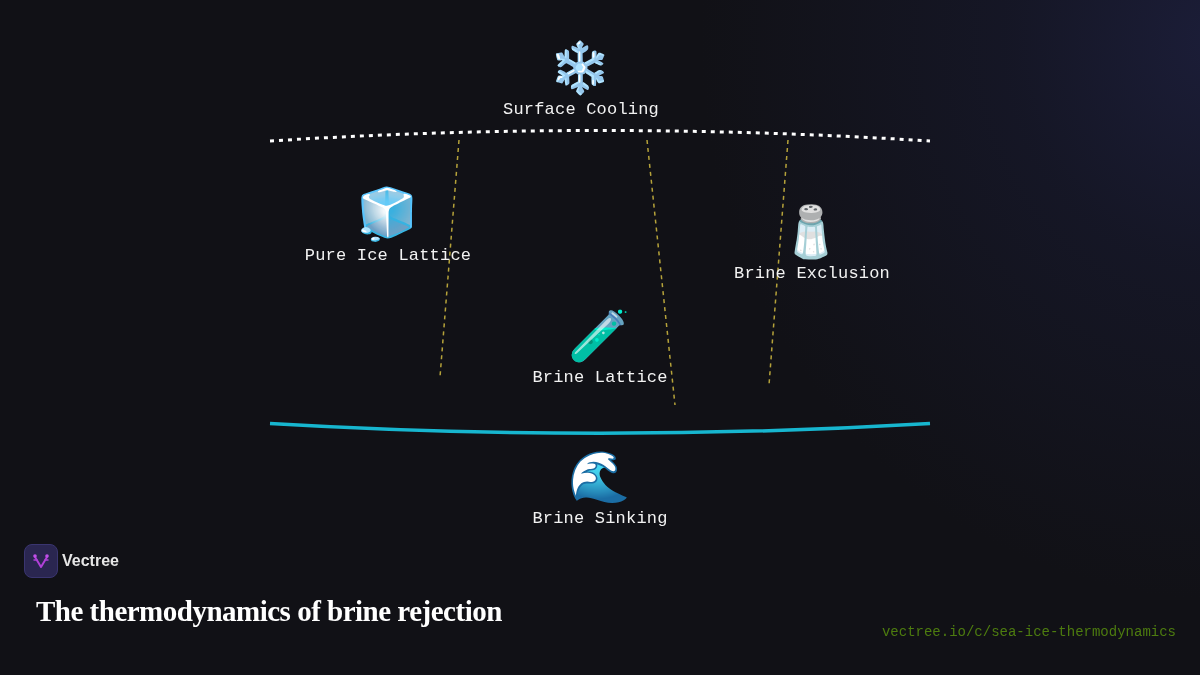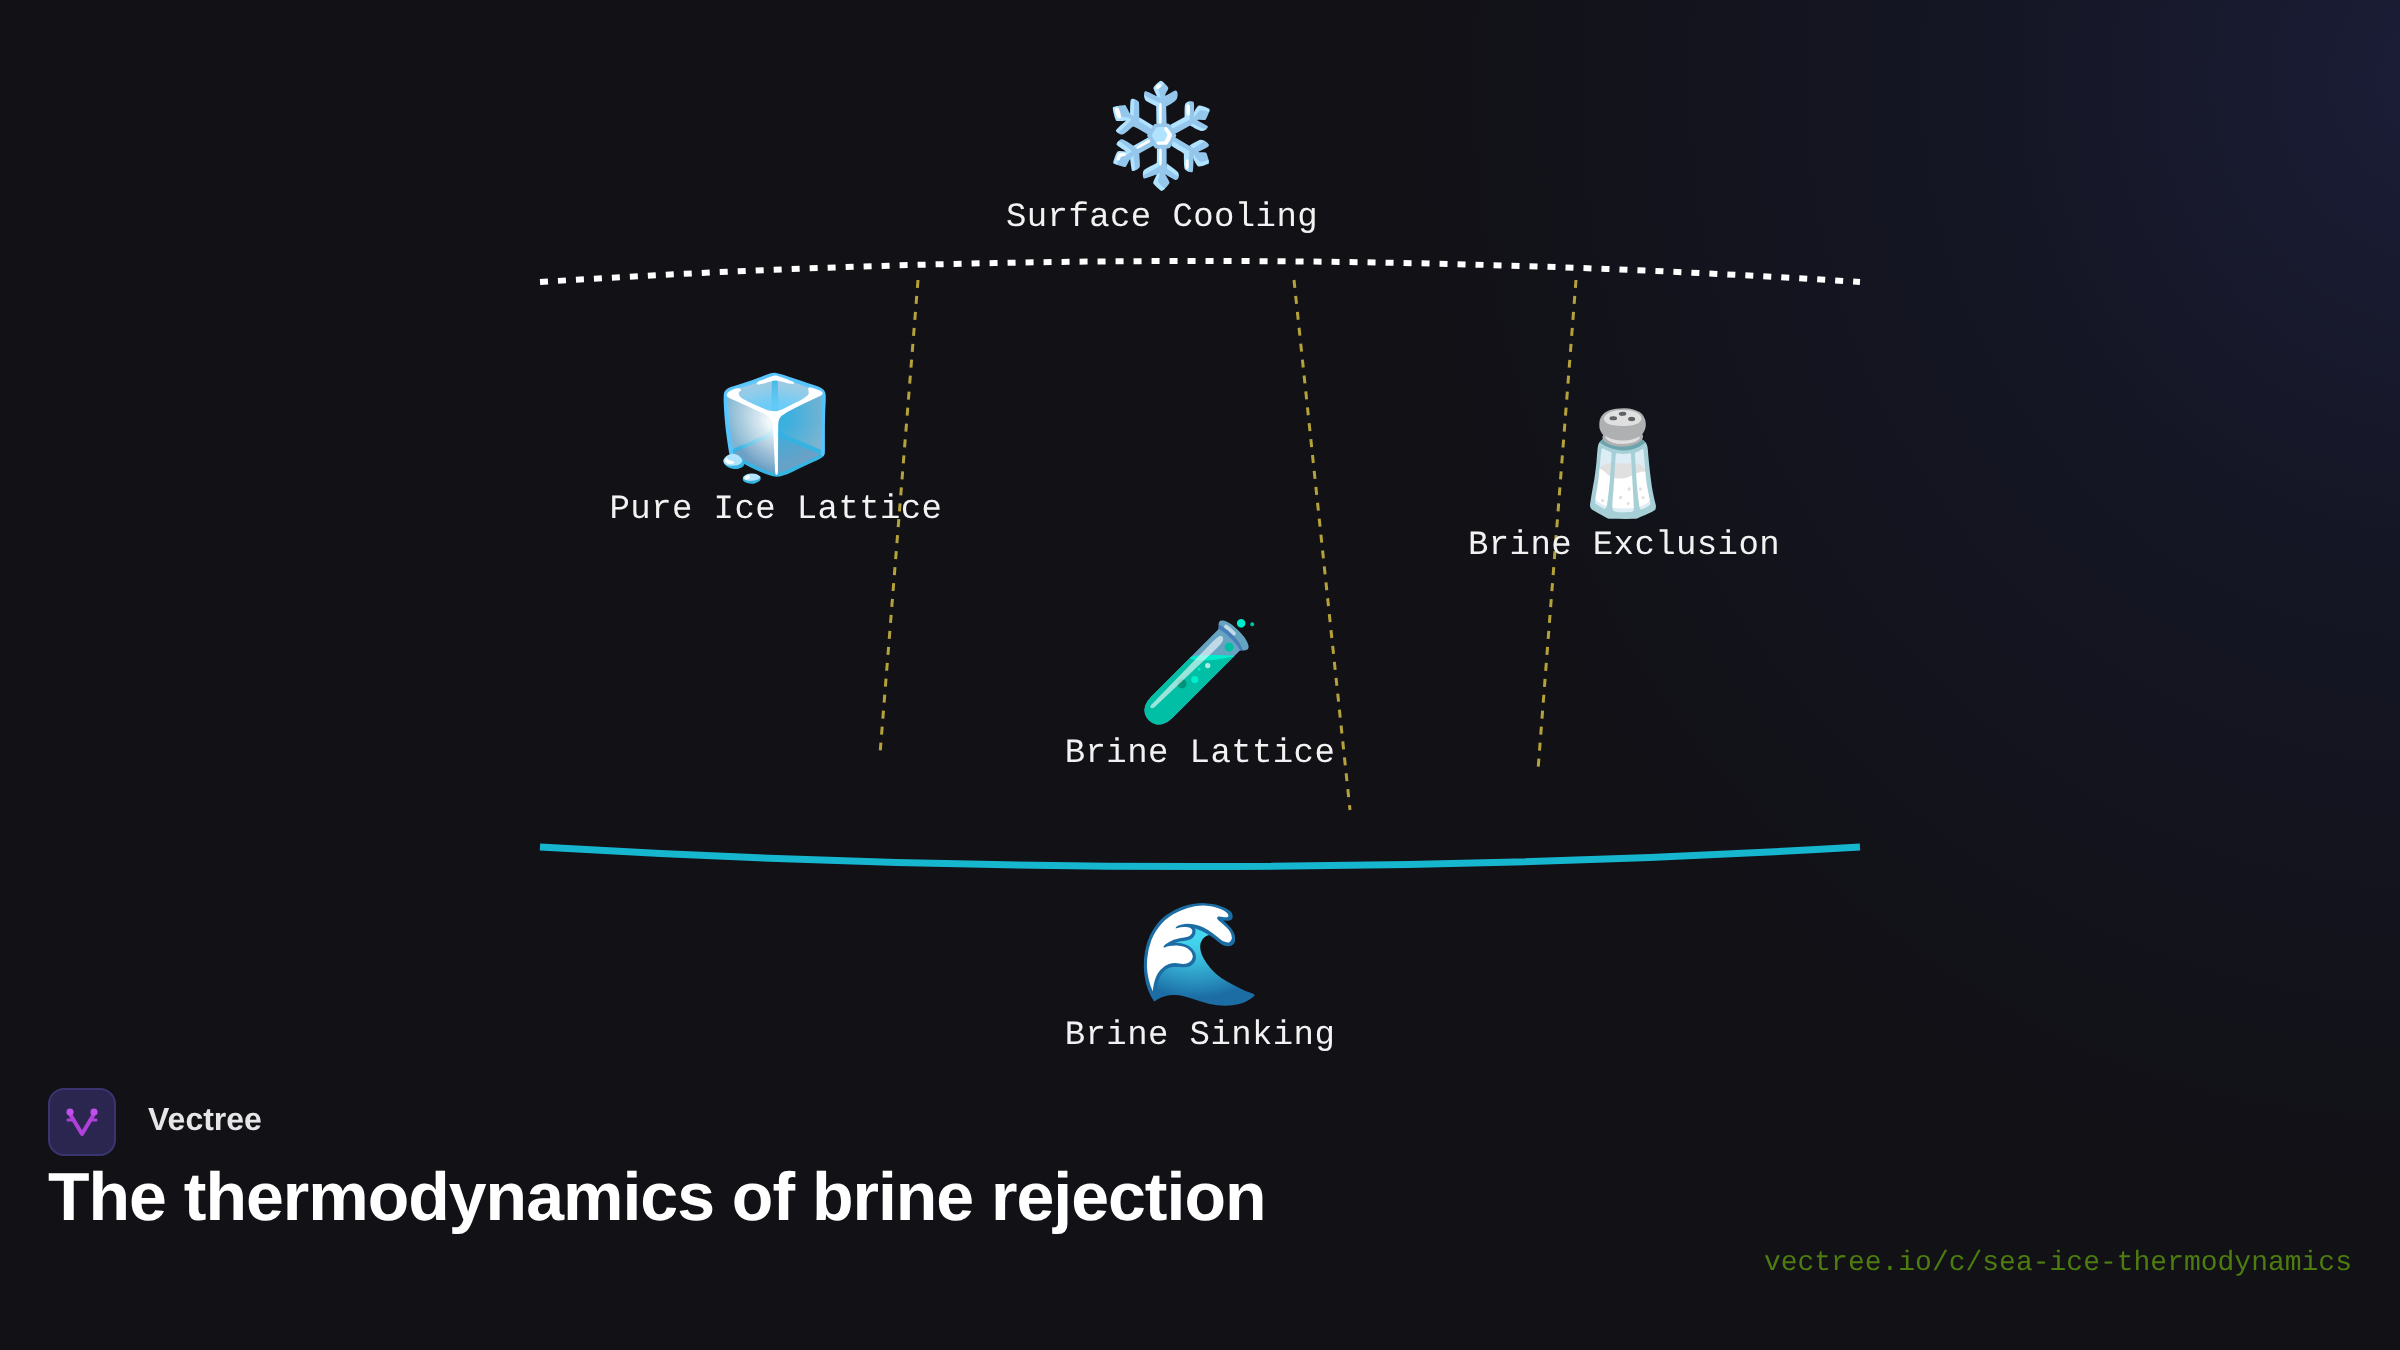--- a/index.html
+++ b/index.html
@@ -11,30 +11,30 @@
   }
   .bg-glow {
     position:absolute; inset:0; pointer-events:none;
     background:
       radial-gradient(ellipse 520px 560px at 1220px 40px, rgba(28,30,58,0.95) 0%, rgba(24,26,48,0.6) 40%, rgba(17,17,22,0) 100%);
   }
   svg.diagram { position:absolute; left:0; top:0; width:1200px; height:675px; }
   .node { position:absolute; transform:translateX(-50%); text-align:center; white-space:nowrap; }
   .node .emoji { font-size:50px; line-height:56px; display:block; font-family:"DejaVu Sans",sans-serif; }
   .node .label { font-size:17px; color:#f2f2f2; letter-spacing:0.2px; display:block; margin-top:4px; }
-  .brand { position:absolute; left:24px; top:544px; display:flex; align-items:center; gap:16px; }
+  .brand { position:absolute; left:24px; top:544px; display:flex; align-items:center; gap:4px; }
   .brand-logo {
     width:34px; height:34px; border-radius:8px; background:#2a2650;
     border:1px solid #3a3570; box-sizing:border-box; display:flex; align-items:center; justify-content:center;
   }
   .brand-name { font-family:"Liberation Sans","DejaVu Sans",sans-serif; font-weight:bold; font-size:16px; color:#e6e6e6; }
   .title {
-    position:absolute; left:24px; top:582px; margin:0;
-    font-family:Liberation Sans, sans-serif; font-weight:bold;
-    font-size:34px; line-height:34px; color:#ffffff; letter-spacing:-0.5px;
+    position:absolute; left:24px; top:582px; margin:12px;
+    font-family:Liberation Serif, serif; font-weight:bold;
+    font-size:29px; line-height:34px; color:#ffffff; letter-spacing:-0.5px;
   }
   .title span { display:block; }
   .url {
     position:absolute; right:24px; top:624px; font-size:14px; color:#4d7c0f;
     font-family:"Liberation Mono","DejaVu Sans Mono",monospace;
   }
 </style>
 </head>
 <body>
 

